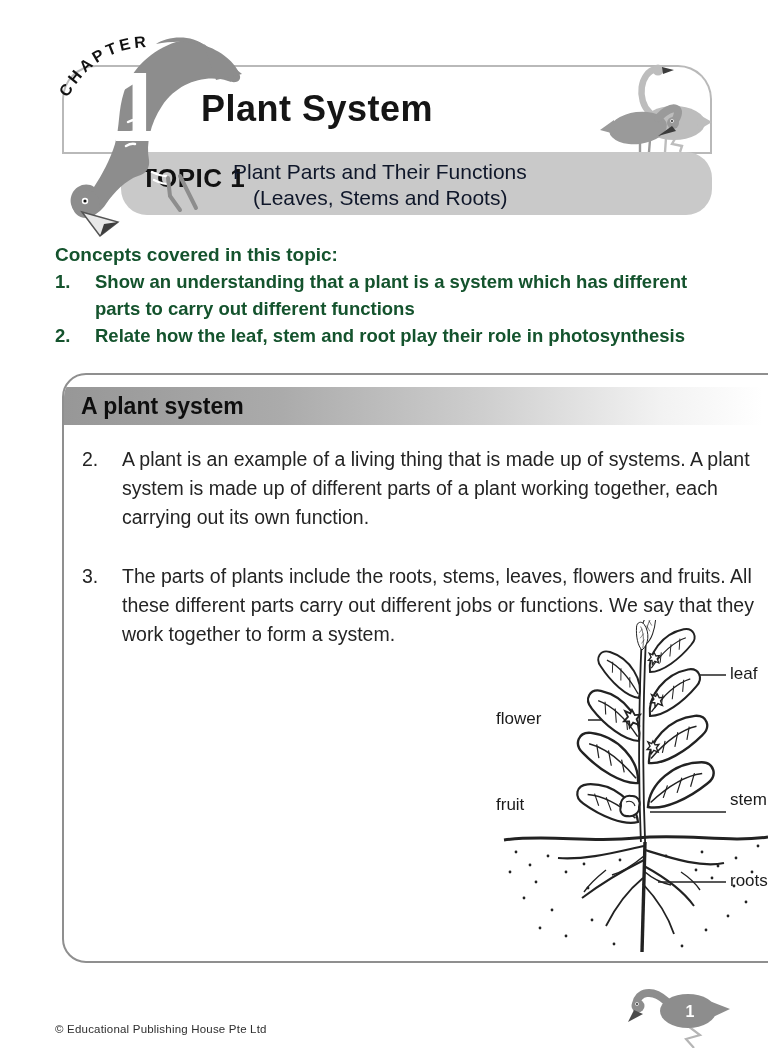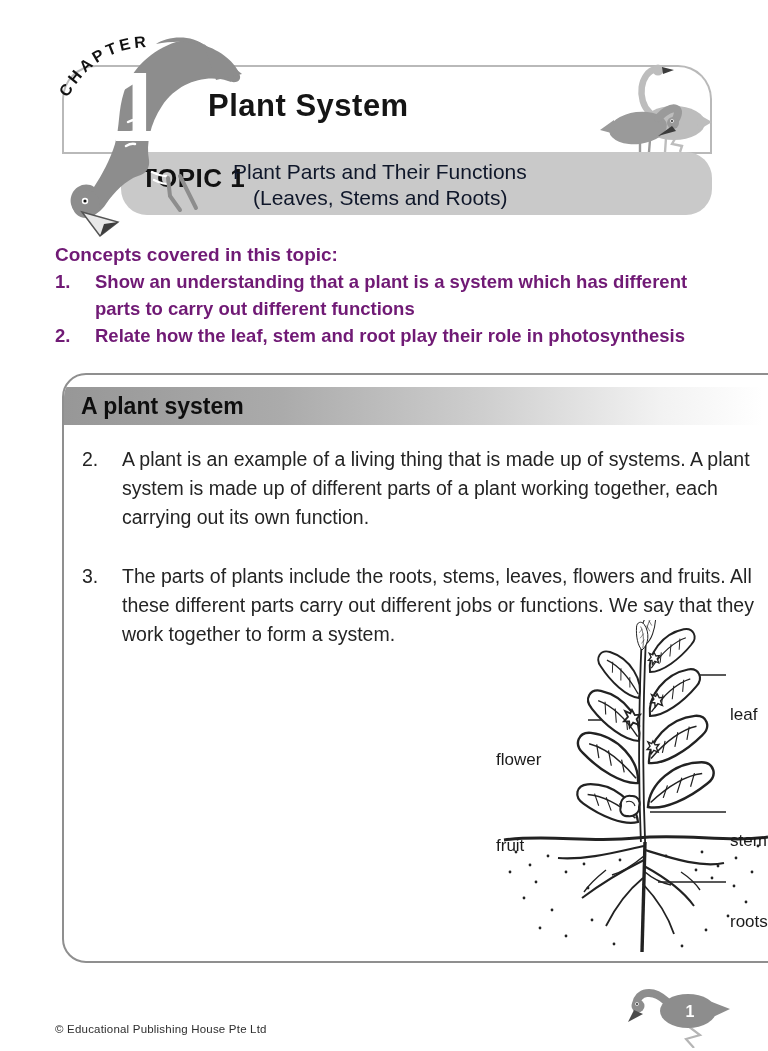--- a/index.html
+++ b/index.html
@@ -12,21 +12,21 @@
   
   .header-box {
     position:absolute; left:62px; top:65px; width:650px; height:89px;
     background:#fff; border:2px solid #b9b9b9; border-bottom:none;
     border-radius:34px 34px 0 0;
   }
   .header-baseline {
     position:absolute; left:62px; top:152px; width:650px; height:2px; background:#b9b9b9;
   }
   .chapter-title {
-    position:absolute; left:208px; top:88px; font-size:31px; font-weight:bold;
+    position:absolute; left:201px; top:88px; font-size:36px; font-weight:bold;
     letter-spacing:0.5px; color:#151515;
   }
   .chapter-badge { position:absolute; left:56px; top:26px; width:190px; height:218px; z-index:5; }
   .chapter-badge svg { position:absolute; left:0; top:0; }
   .chapter-number {
     position:absolute; left:46px; top:26px; width:70px; text-align:center;
     font-size:98px; line-height:110px; font-weight:bold; color:#fff;
     font-family:"Liberation Sans", sans-serif; z-index:6;
   }
   .flamingo-pair { position:absolute; left:600px; top:60px; width:112px; height:93px; z-index:3; }
@@ -37,42 +37,42 @@
     background:#c9c9c9; border-radius:26px; z-index:2;
   }
   .topic-label {
     position:absolute; left:20px; top:11px; font-size:26px; font-weight:bold; color:#111;
     letter-spacing:0.5px;
   }
   .topic-title { position:absolute; left:112px; top:7px; font-size:21px; line-height:26px; color:#0f172a; }
   .topic-title .t2 { display:block; padding-left:4px;margin-left:16px; }
 
   
-  .concepts { position:absolute; left:55px; top:241px; width:662px; font-weight:bold; color:#701a75; }
+  .concepts { position:absolute; left:55px; top:241px; width:662px; font-weight:bold; color:#14532d; }
   .concepts-heading { font-size:19px; line-height:27px; }
   .citem { display:flex; font-size:18.5px; line-height:27px; }
   .citem .cnum { width:40px; flex:0 0 40px; }
 
   
   .section-box {
     position:absolute; left:62px; top:373px; width:732px; height:590px;
     background:#fff; border:2px solid #8f8f8f; border-radius:24px; overflow:hidden;
   }
   .section-header {
     margin-top:12px; height:38px; display:flex; align-items:center; padding-left:17px;
     background:linear-gradient(90deg,#979797 0%,#ababab 30%,#cfcfcf 58%,#f2f2f2 82%,#ffffff 96%);
   }
   .section-heading { font-size:23px; font-weight:bold; color:#0e0e0e; }
   .box-body {
     padding:20px 16px 0 18px; font-size:19.5px; line-height:29px; color:#242424;
   }
   .diagram-spacer { float:right; width:1px; height:175px; }
   .plant-diagram { float:right; clear:right; width:280px; height:336px; position:relative; margin-left:6px; }
   .plant-diagram svg { position:absolute; left:0; top:0; }
-  .dlabel { position:absolute; font-size:17px; color:#1b1b1b; line-height:20px;margin-top:41px; }
+  .dlabel { position:absolute; font-size:17px; color:#1b1b1b; line-height:20px; }
   .dlabel.right { left:234px; }
   .dlabel.leftalign { left:0; width:88px; text-align:left; }
   .bitem { margin:0 0 30px 0; padding-left:40px; text-indent:-40px; }
   .bitem .num { display:inline-block; width:40px; text-indent:0; }
 
   
   .footer-copy { position:absolute; left:55px; top:997px; font-size:11.5px; color:#2e2e2e; letter-spacing:0.2px;margin-top:26px; }
   .page-badge { position:absolute; left:628px; top:984px; width:105px; height:64px; }
 </style>
 </head>

